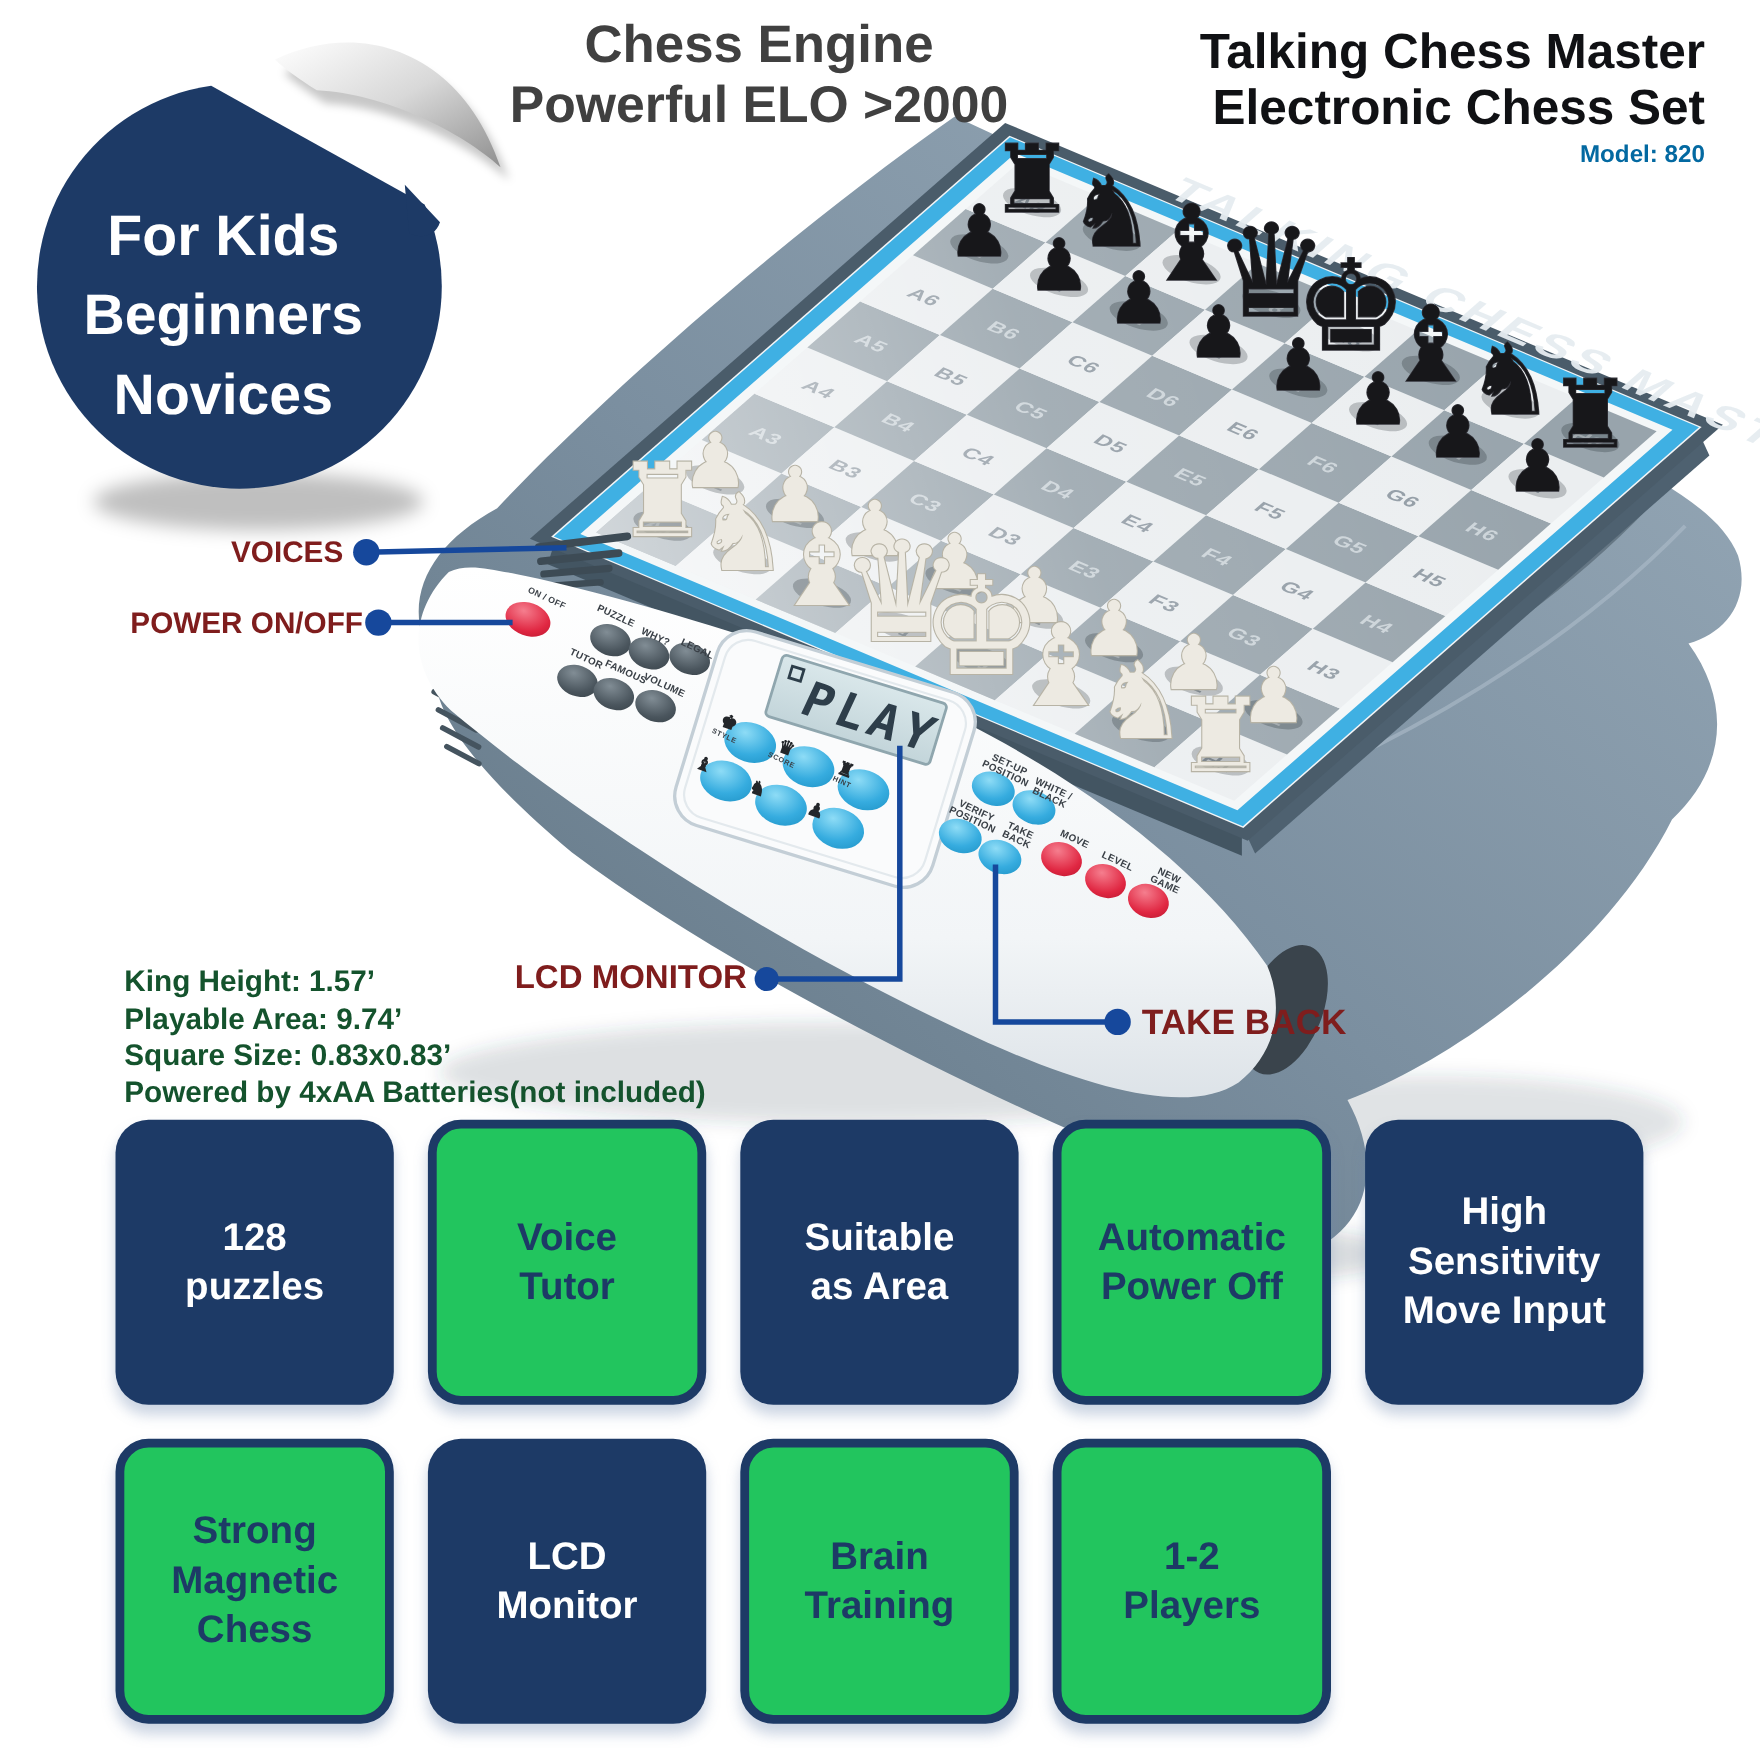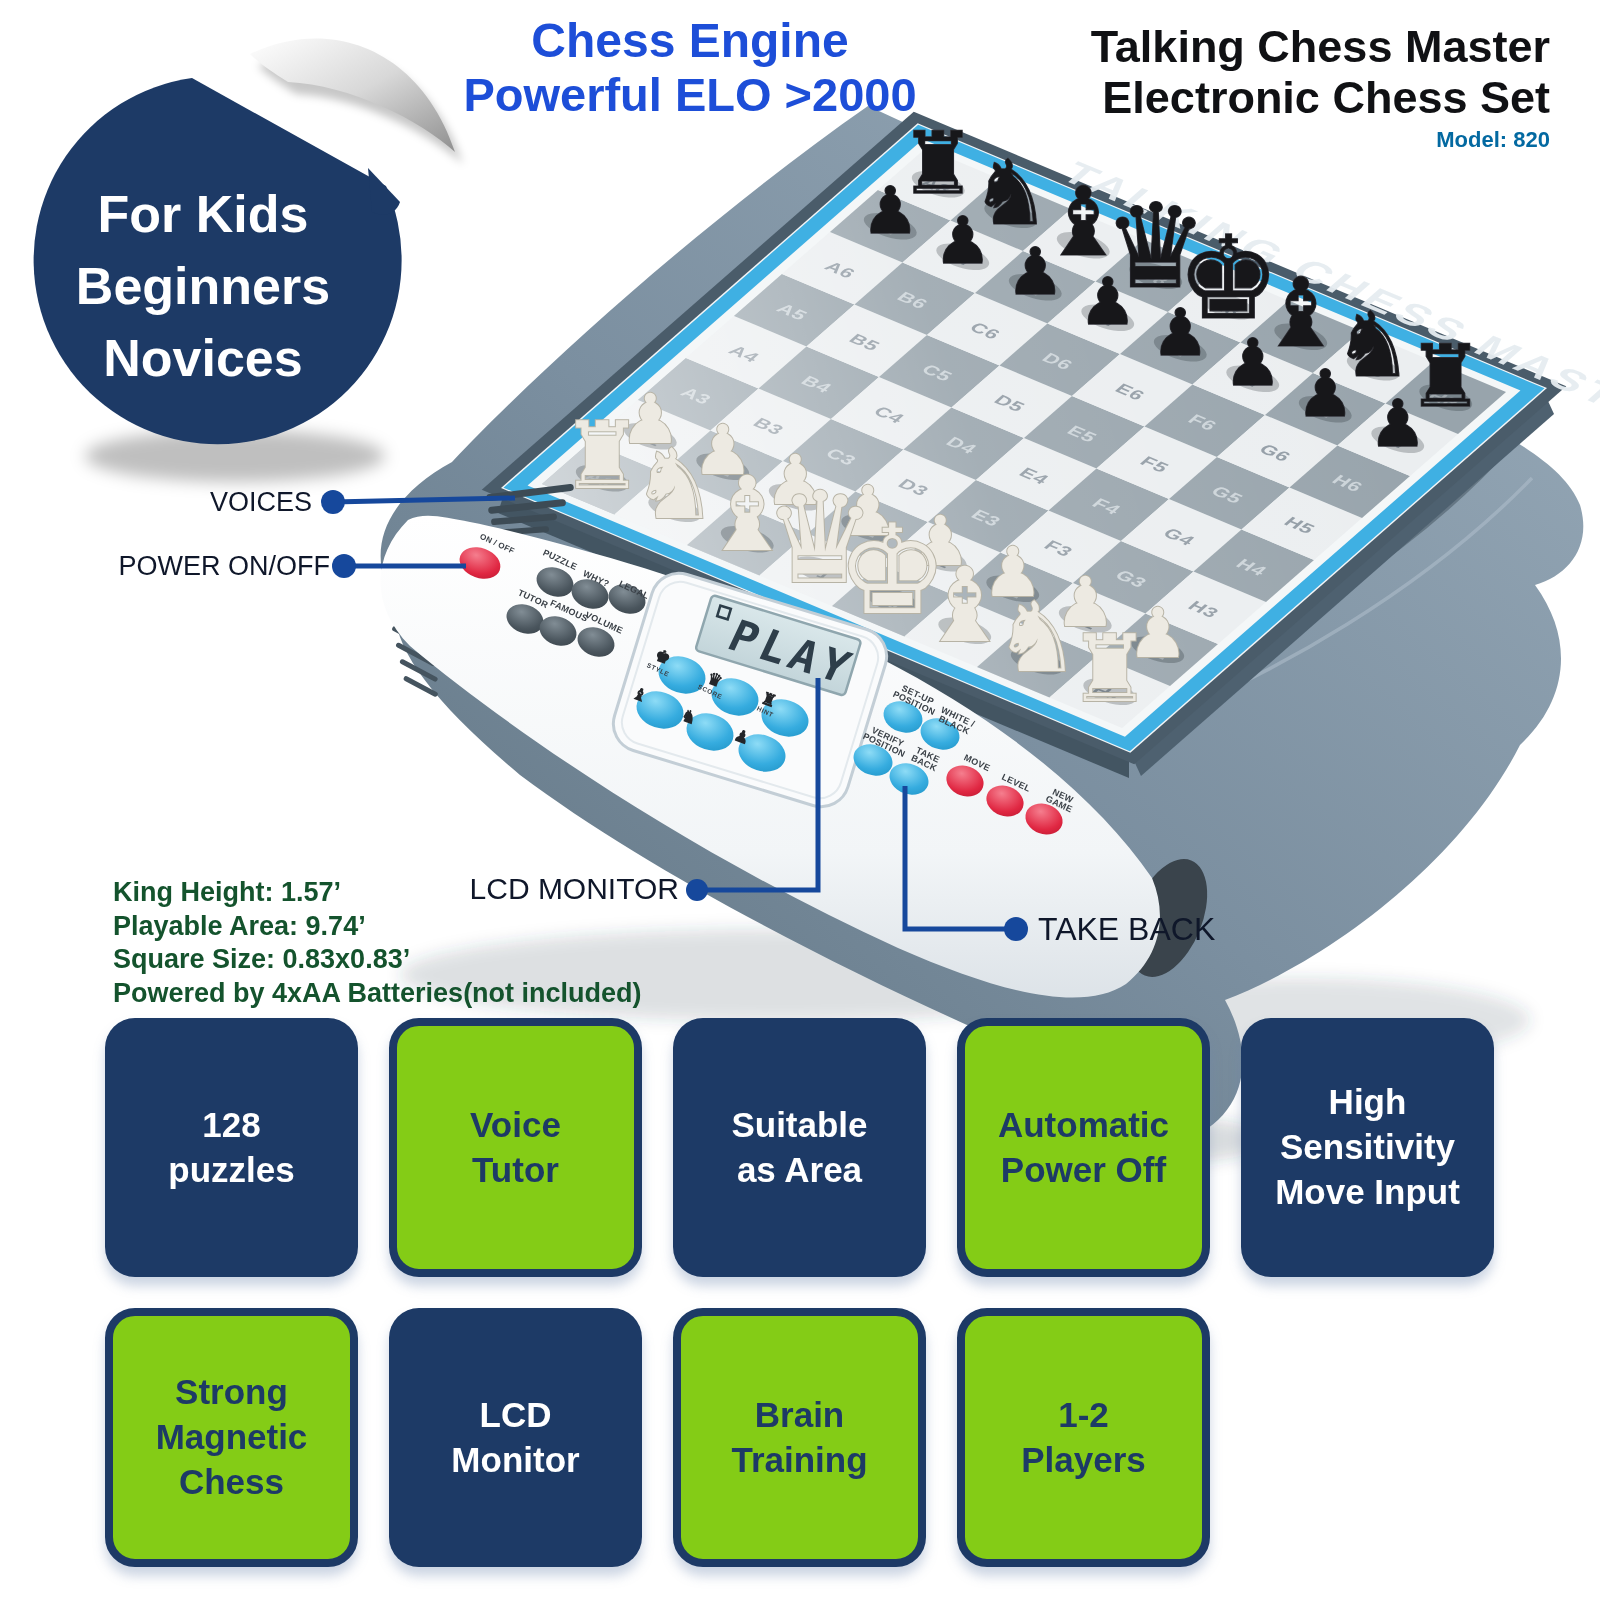--- a/index.html
+++ b/index.html
@@ -3,30 +3,30 @@
 <meta charset="utf-8">
 <style>
   html,body{margin:0;padding:0;background:#ffffff;}
   #canvas{position:relative;width:1600px;height:1600px;background:#ffffff;overflow:hidden;
           font-family:"Liberation Sans",sans-serif;}
   svg text{font-family:"Liberation Sans",sans-serif;}
   .chessglyph{font-family:"DejaVu Sans",sans-serif;}
 
   
   .h-green{position:absolute;left:370px;top:14px;width:640px;text-align:center;
-           color:#1d4ed8;font-weight:bold;line-height:1.13;}
+           color:#404040;font-weight:bold;line-height:1.13;}
   .h-green .l1{font-size:48px;}
   .h-green .l2{font-size:47px;}
   .h-title{position:absolute;right:50px;top:22px;text-align:right;color:#101114;
            font-weight:bold;line-height:1.13;}
   .h-title .l1,.h-title .l2{font-size:45px;}
   .h-model{font-size:22px;color:#0369a1;margin-top:4px;}
 
   
-  .callout{position:absolute;color:#0f172a;font-weight:normal;white-space:nowrap;}
+  .callout{position:absolute;color:#7f1d1d;font-weight:bold;white-space:nowrap;}
   .co-voices{right:1288px;top:487px;font-size:27px;}
   .co-power{right:1270px;top:551px;font-size:27px;}
   .co-lcd{right:921px;top:872px;font-size:30px;}
   .co-tb{left:1038px;top:911px;font-size:32px;}
 
   
   .specs{position:absolute;left:113px;top:876px;color:#14532d;font-weight:bold;
          font-size:27px;line-height:33.5px;white-space:pre-line;}
 
   
@@ -37,21 +37,21 @@
 
   
   .cards{position:absolute;left:105px;top:1018px;display:grid;
          grid-template-columns:repeat(5,253px);grid-auto-rows:259px;
          column-gap:28px;row-gap:16px;gap:31px;}
   .card{border-radius:30px;display:flex;align-items:center;justify-content:center;
         text-align:center;font-weight:bold;font-size:35px;line-height:1.28;
         white-space:pre-line;box-sizing:border-box;
         box-shadow:0 9px 12px rgba(110,135,175,.35);}
   .card.dark{background:#1d3a66;color:#ffffff;}
-  .card.light{background:#84cc16;color:#1d3a66;border:8px solid #1d3a66;}
+  .card.light{background:#22c55e;color:#1d3a66;border:8px solid #1d3a66;}
 </style>
 </head>
 <body>
 
 <div id="canvas">
 
   <svg width="1600" height="1600" viewBox="0 0 1600 1600" style="position:absolute;left:0;top:0">
     <defs>
       <linearGradient id="g-body" x1="1" y1="0" x2="0" y2="1">
         <stop offset="0" stop-color="#9aacba"></stop>

